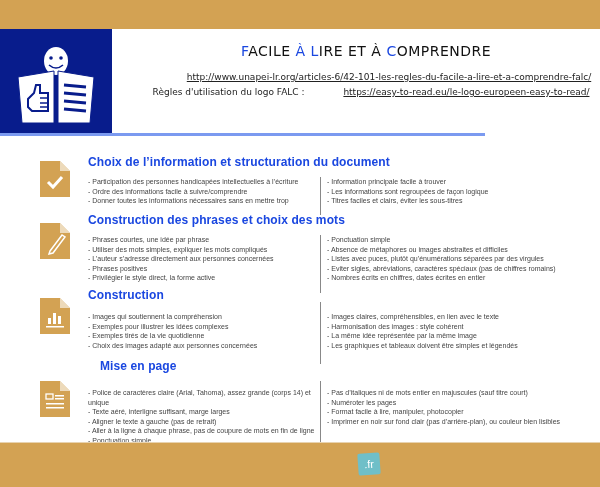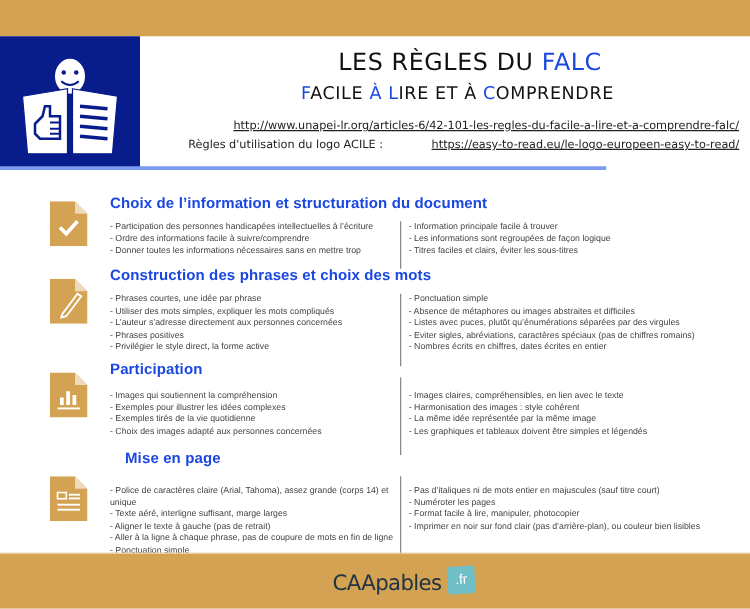--- a/index.html
+++ b/index.html
@@ -53,29 +53,26 @@
     <line x1="50" y1="44" x2="72" y2="46" stroke="#081c8c" stroke-width="3"></line>
     <line x1="50" y1="52" x2="72" y2="54" stroke="#081c8c" stroke-width="3"></line>
     <line x1="50" y1="60" x2="72" y2="62" stroke="#081c8c" stroke-width="3"></line>
     <line x1="50" y1="68" x2="72" y2="70" stroke="#081c8c" stroke-width="3"></line>
   </svg>
 </div>
 <div class="logo-bottom-line"></div>
 <div class="header-line"></div>
 
 <div class="title-area">
-  <div class="title1">
-    <span>LES RÈGLES DU </span><span class="blue">FALC</span>
-  </div>
   <div class="title2">
     <span class="blue">F</span><span>ACILE </span><span class="blue">À</span><span> </span><span class="blue">L</span><span>IRE ET À </span><span class="blue">C</span><span>OMPRENDRE</span>
   </div>
   <div class="links">
     <div><a>http://www.unapei-lr.org/articles-6/42-101-les-regles-du-facile-a-lire-et-a-comprendre-falc/</a></div>
-    <div><span>Règles d'utilisation du logo ACILE : </span><a>https://easy-to-read.eu/le-logo-europeen-easy-to-read/</a></div>
+    <div><span>Règles d'utilisation du logo FALC : </span><a>https://easy-to-read.eu/le-logo-europeen-easy-to-read/</a></div>
   </div>
 </div>
 
 <div class="section" style="top:155px;">
   <svg class="sec-icon" style="top:6px;" viewBox="0 0 30 36">
     <path d="M0 0 H20 L30 10 V36 H0 Z" fill="#d3a253"></path>
     <path d="M20 0 V10 H30" fill="#fff" opacity="0.6"></path>
     <path d="M8 21 L13 26 L22 16" stroke="#fff" stroke-width="3" fill="none"></path>
   </svg>
   <div class="sec-title" style="top:0;">Choix de l’information et structuration du document</div>
@@ -116,21 +113,21 @@
 
 <div class="section" style="top:288px;">
   <svg class="sec-icon" style="top:10px;" viewBox="0 0 30 36">
     <path d="M0 0 H20 L30 10 V36 H0 Z" fill="#d3a253"></path>
     <path d="M20 0 V10 H30" fill="#fff" opacity="0.6"></path>
     <rect x="8" y="20" width="3" height="6" fill="#fff"></rect>
     <rect x="13" y="15" width="3" height="11" fill="#fff"></rect>
     <rect x="18" y="18" width="3" height="8" fill="#fff"></rect>
     <rect x="6" y="28" width="18" height="1.5" fill="#fff"></rect>
   </svg>
-  <div class="sec-title" style="top:0;">Participation</div>
+  <div class="sec-title" style="top:0;">Construction</div>
   <ul class="col col-left" style="top:24px;">
     <li>Images qui soutiennent la compréhension</li>
     <li>Exemples pour illustrer les idées complexes</li>
     <li>Exemples tirés de la vie quotidienne</li>
     <li>Choix des images adapté aux personnes concernées</li>
   </ul>
   <ul class="col col-right" style="top:14px; padding-top:10px; height:62px;">
     <li>Images claires, compréhensibles, en lien avec le texte</li>
     <li>Harmonisation des images : style cohérent</li>
     <li>La même idée représentée par la même image</li>
@@ -159,15 +156,14 @@
   <ul class="col col-right" style="top:22px; padding-top:7px; height:62px;">
     <li>Pas d’italiques ni de mots entier en majuscules (sauf titre court)</li>
     <li>Numéroter les pages</li>
     <li>Format facile à lire, manipuler, photocopier</li>
     <li>Imprimer en noir sur fond clair (pas d’arrière-plan), ou couleur bien lisibles</li>
   </ul>
 </div>
 
 <div class="footer-top-line"></div>
 <div class="footer">
-  <span class="brand">CAApables</span>
   <span class="brand-tag">.fr</span>
 </div>
 
 </body></html>

